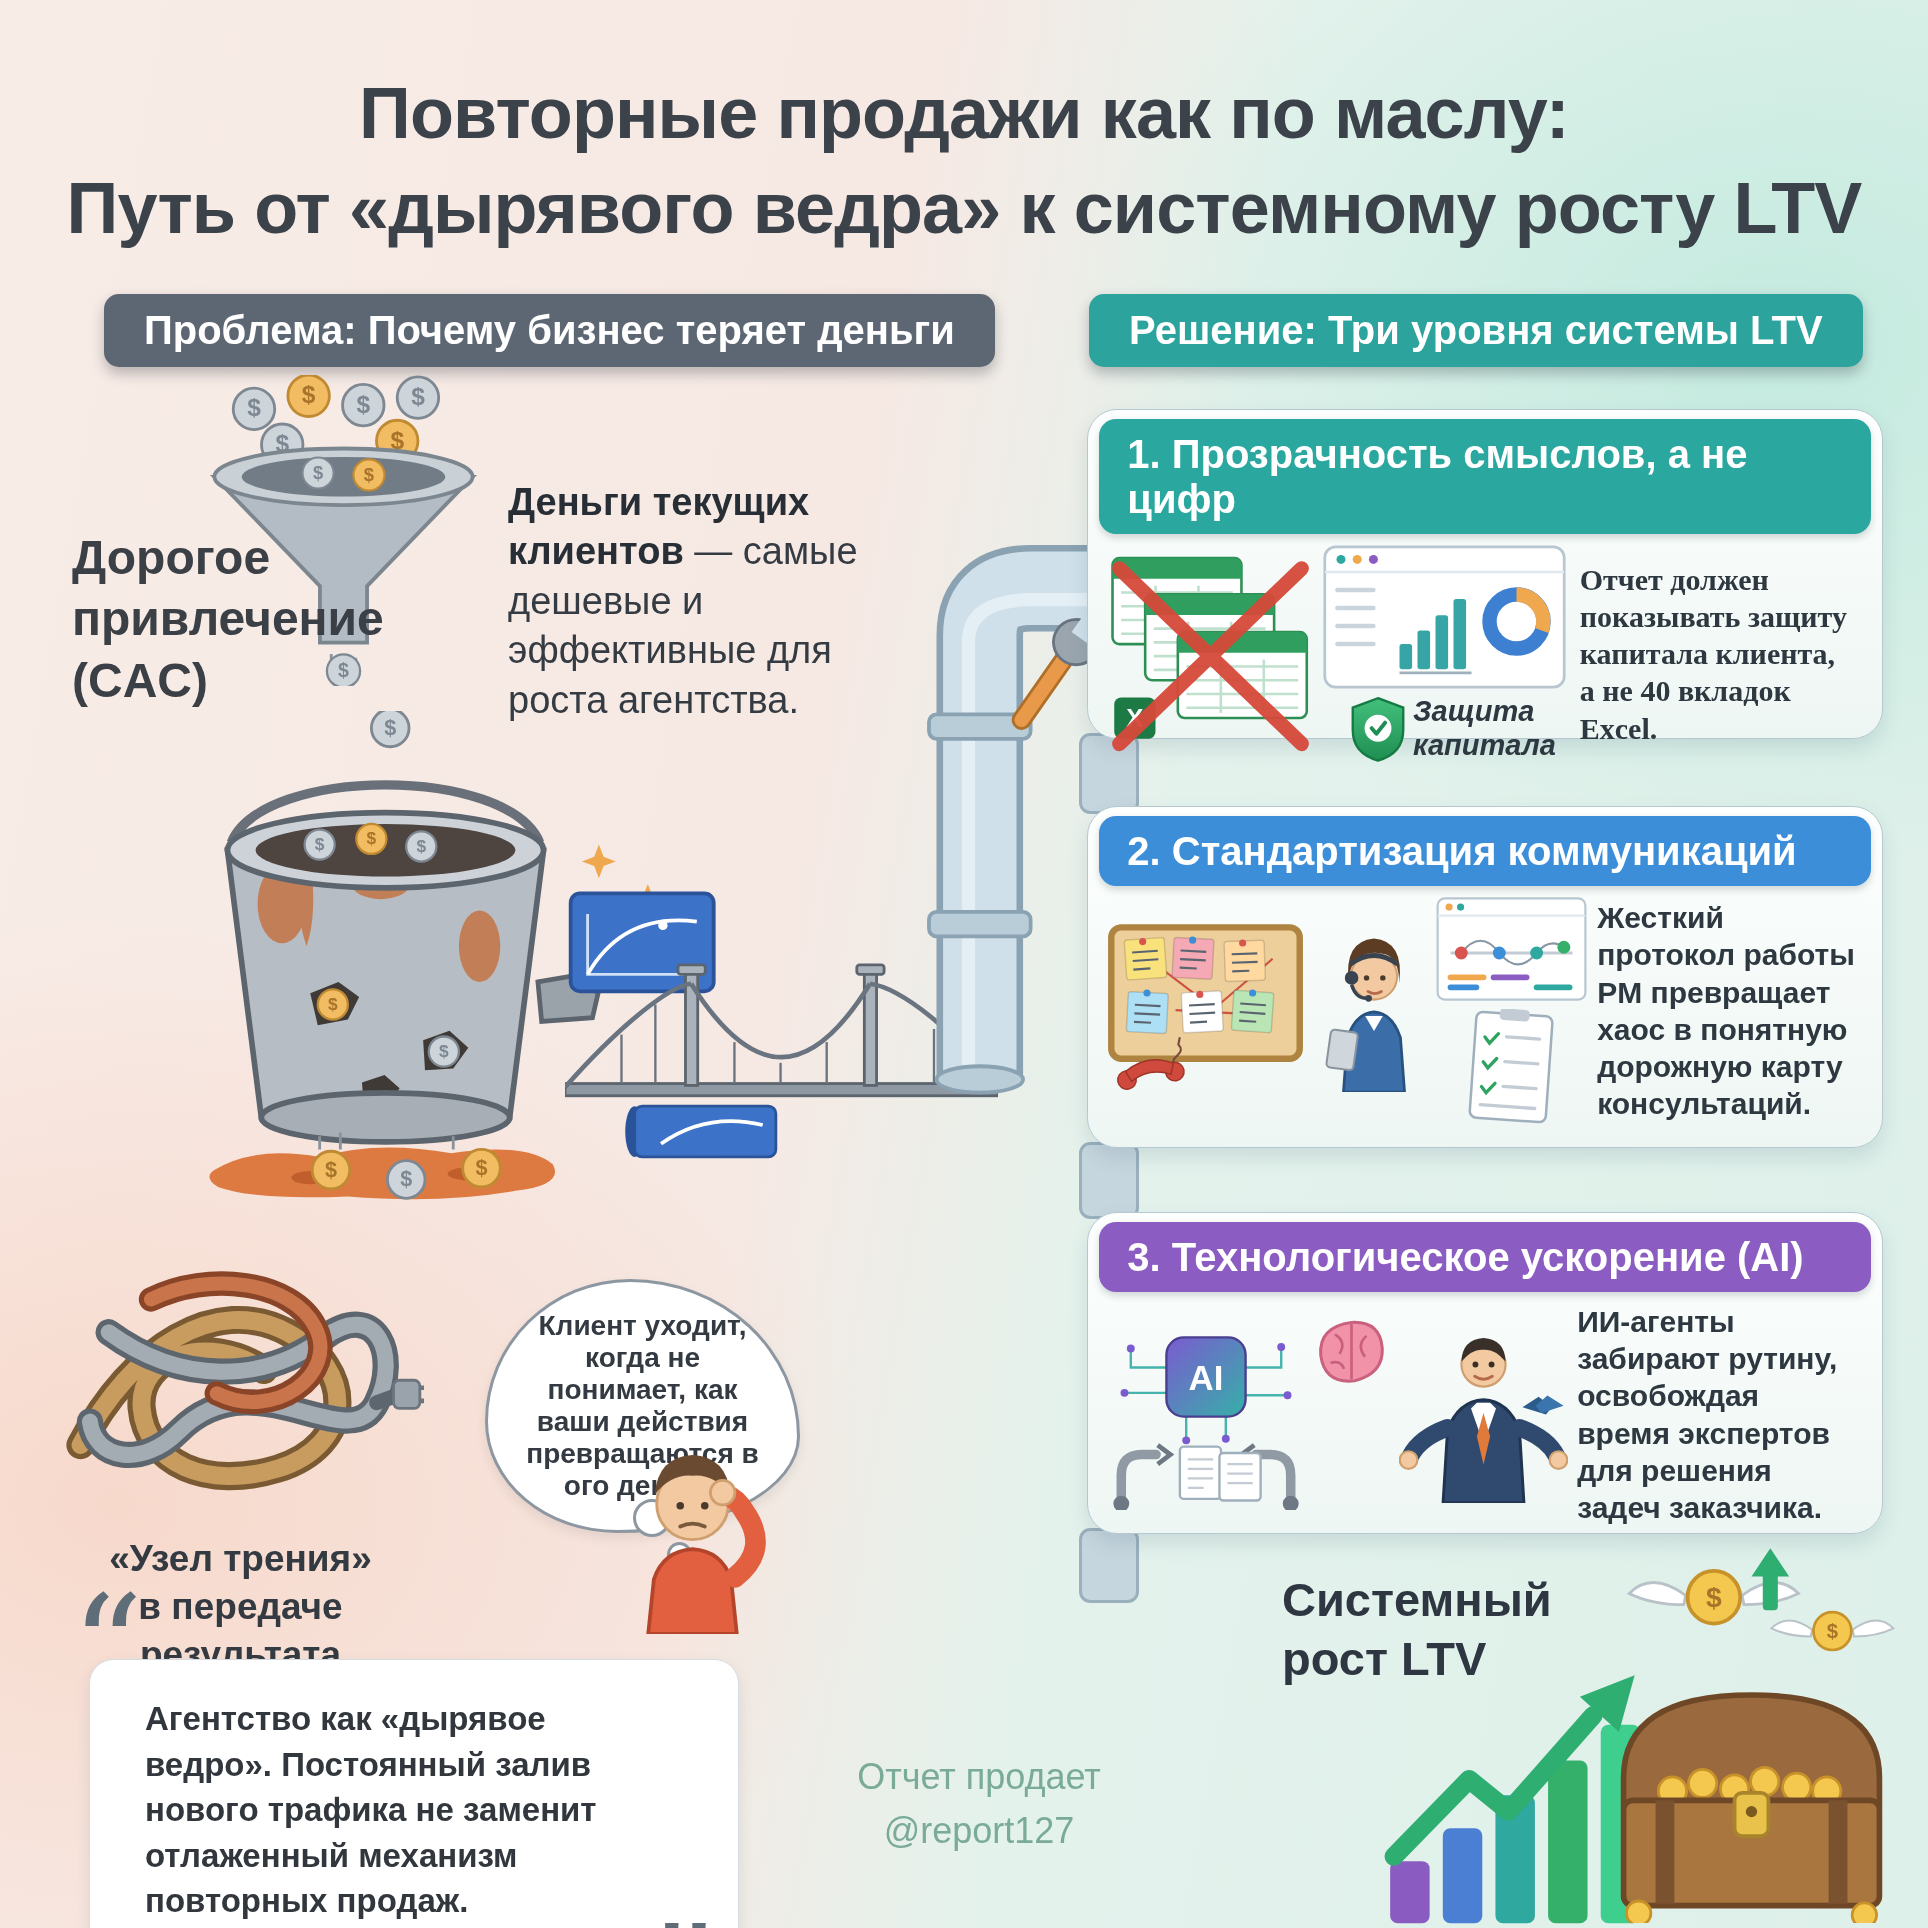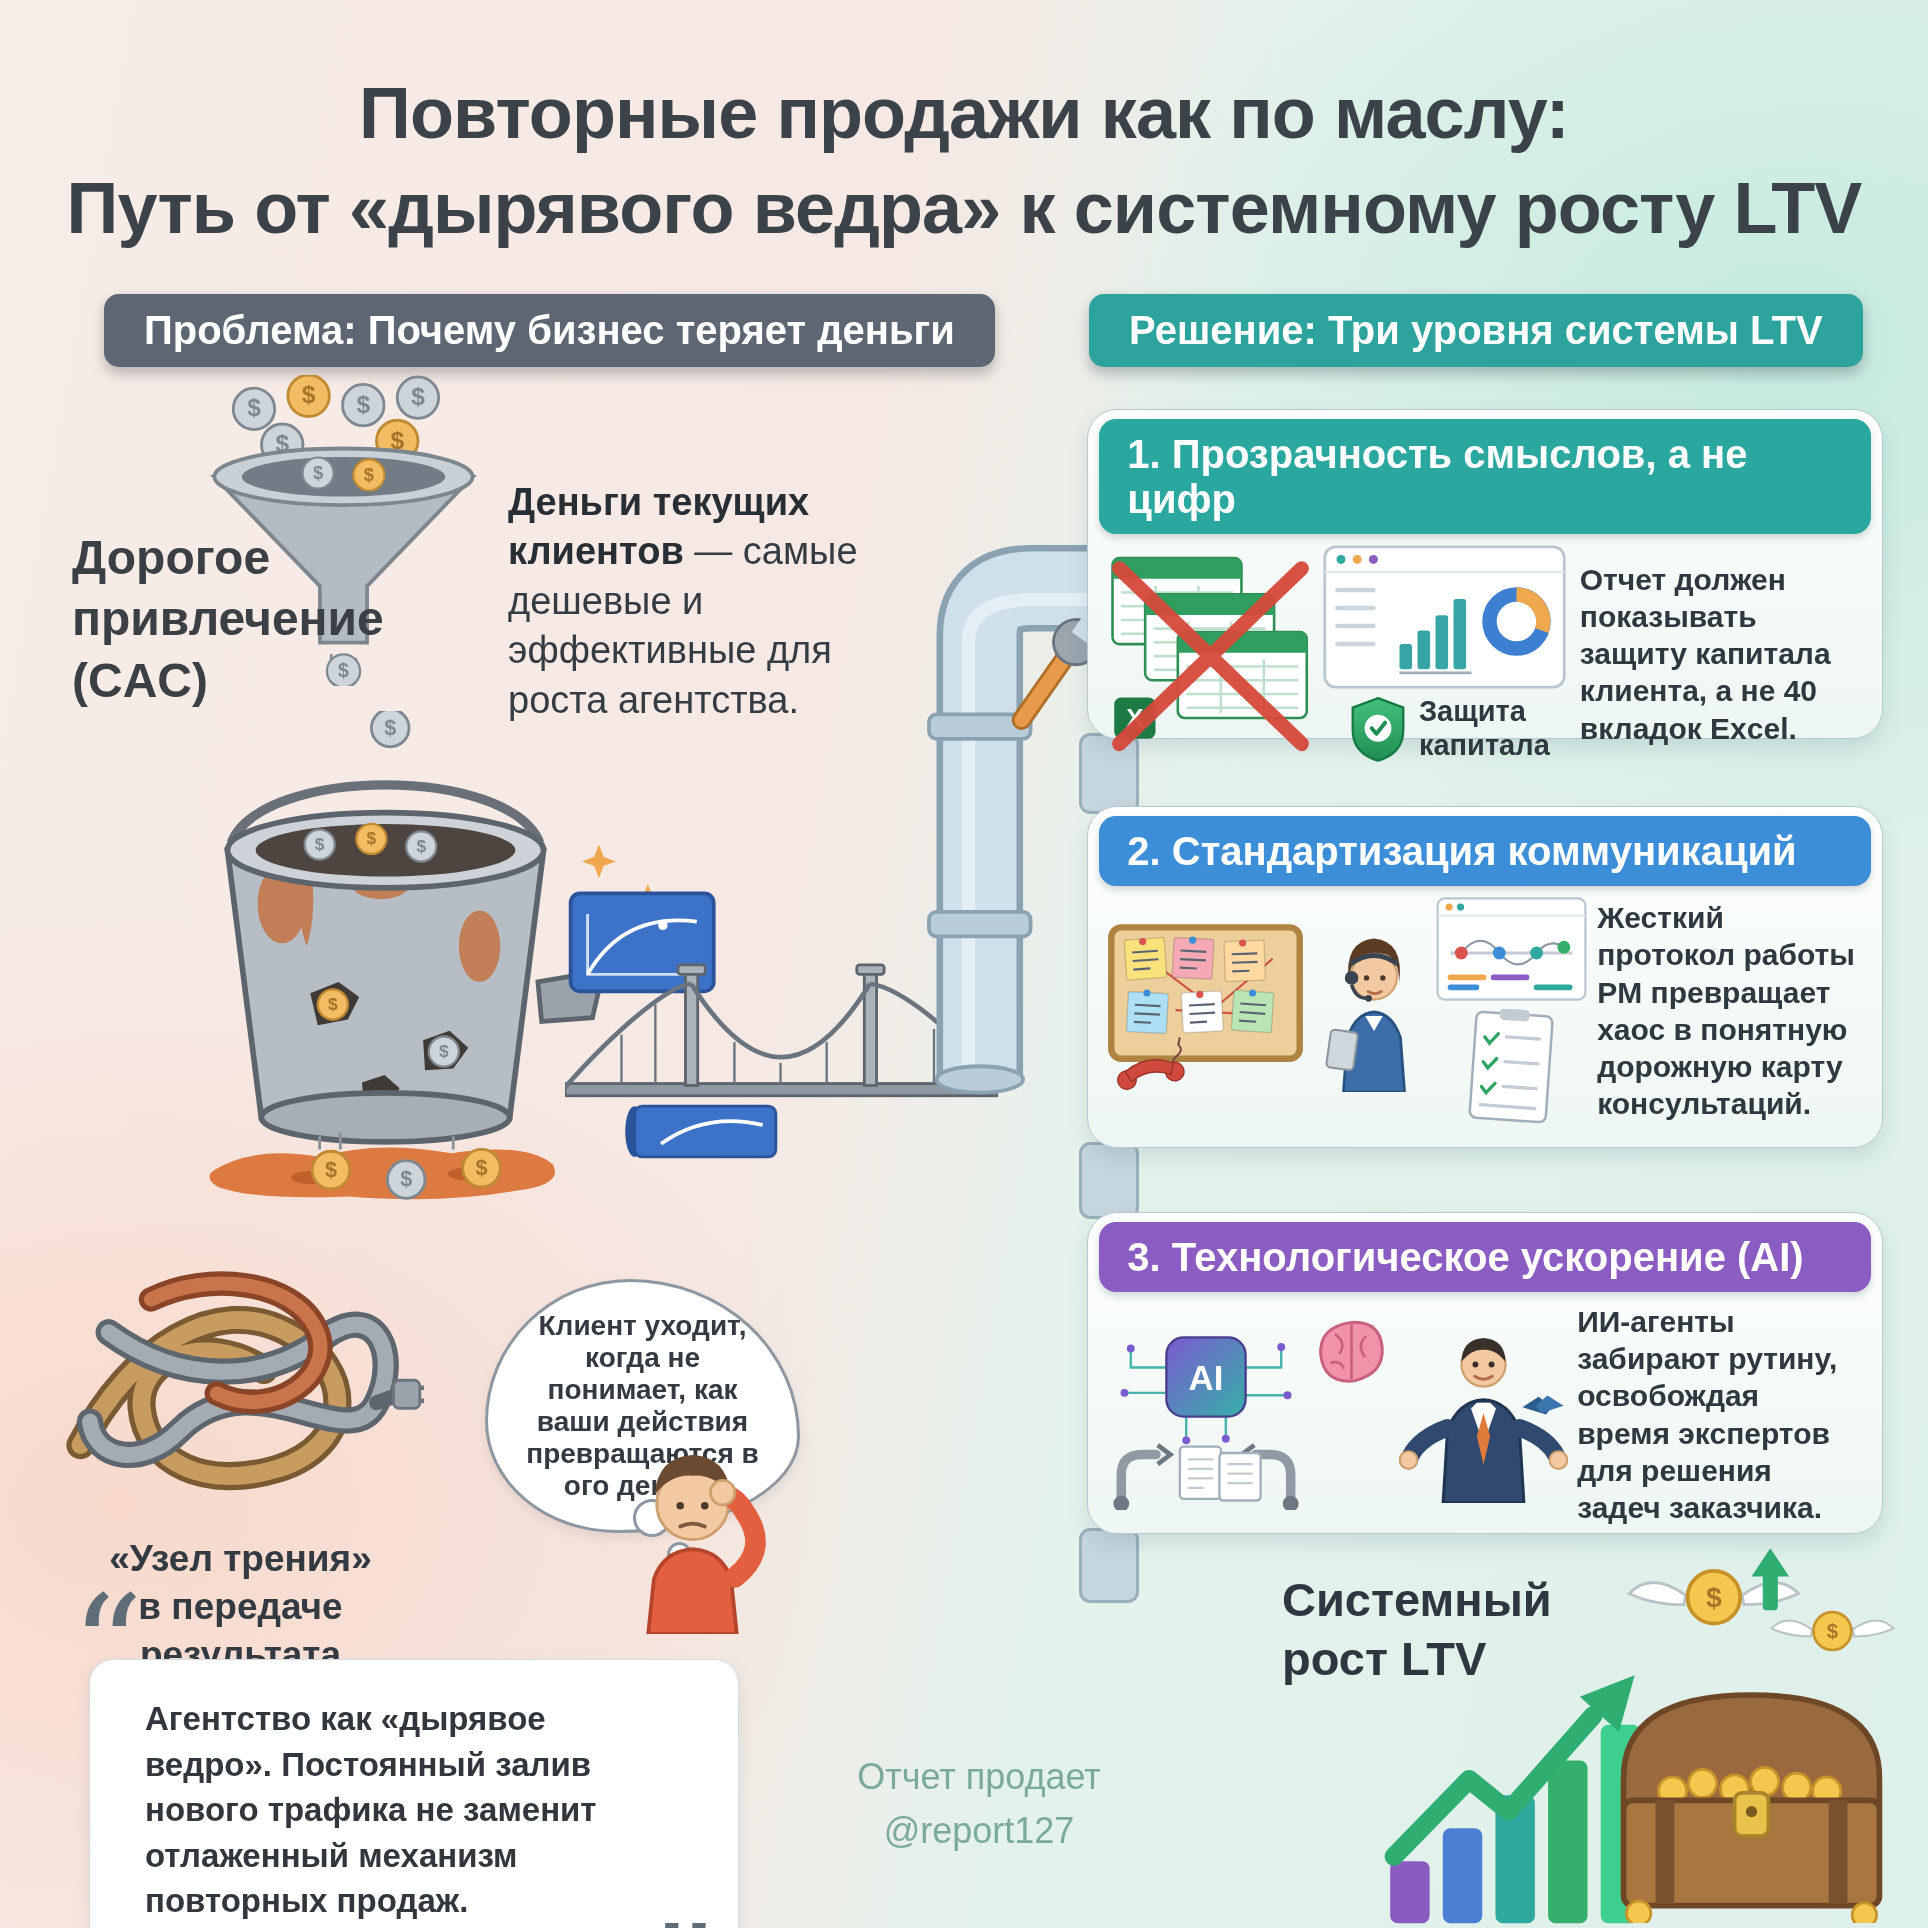--- a/index.html
+++ b/index.html
@@ -64,23 +64,23 @@
     box-shadow:0 9.4px 19px rgba(60,90,110,.14);
     margin-left:35px;
   }
   .card-header{
     margin:9.4px 11.3px 0;border-radius:17px;color:#fff;
     font-size:40px;font-weight:bold;padding:12.2px 28px;
     box-shadow:0 3.8px 7.5px rgba(30,50,60,.18);
   }
   .card-body{display:flex;align-items:center;gap:9.4px;padding:11.3px 19px 13px;}
   .card-text{font-size:30px;font-weight:bold;color:#2e3840;line-height:1.24;flex-shrink:0;}
-  .t1{width:273px;}  .t2{width:264px;}  .t3{width:264px;}
+  .t1{width:273px;font-family:Liberation Serif, serif;}  .t2{width:264px;}  .t3{width:264px;}
   .dash-col{display:flex;flex-direction:column;gap:5.6px;width:247px;flex-shrink:0;}
-  .shield-row{display:flex;align-items:center;gap:11px;padding-left:24.5px;}
+  .shield-row{display:flex;align-items:center;gap:5px;padding-left:24.5px;font-style:italic;}
   .shield-label{font-size:29px;font-weight:bold;color:#2e3840;line-height:1.15;}
   .mid-col{display:flex;flex-direction:column;gap:7.5px;align-items:center;flex-shrink:0;}
 
   .growth-label{left:1282px;top:1571px;font-size:47px;font-weight:bold;color:#2e3741;line-height:1.25;}
   .watermark{left:838px;top:1750px;width:282px;text-align:center;font-size:36px;color:#79ab98;line-height:1.5;}
 
   svg{display:block;}
 </style>
 </head>
 <body>

